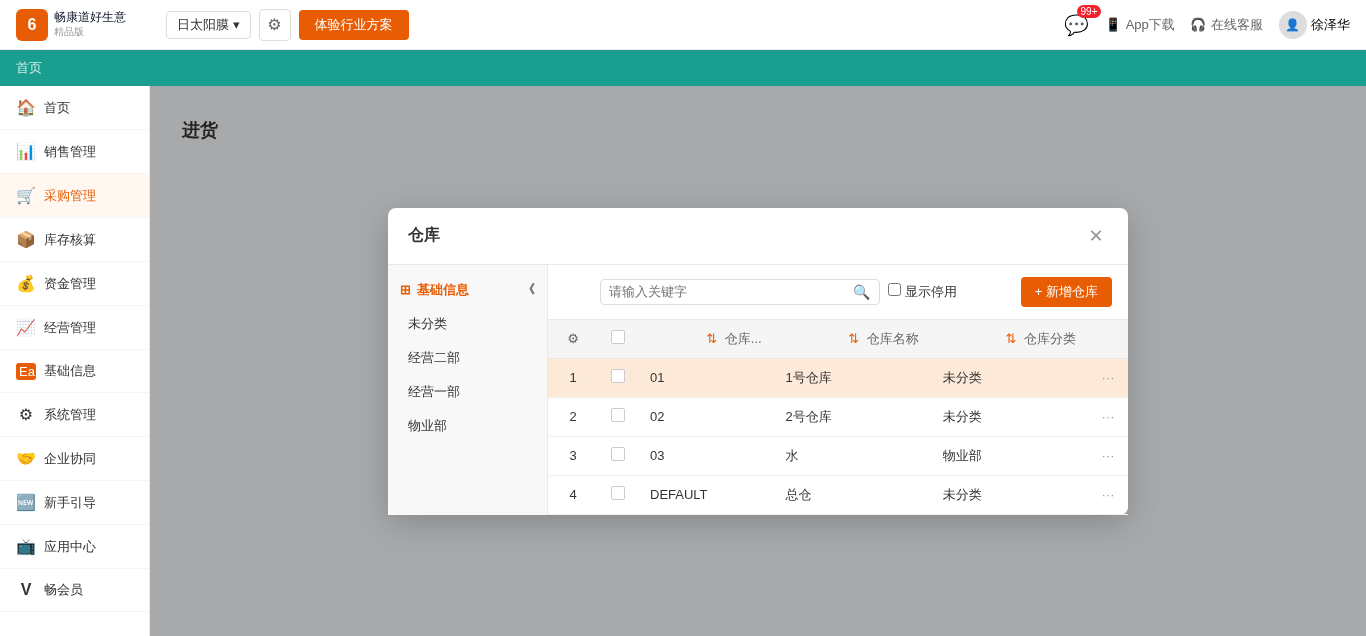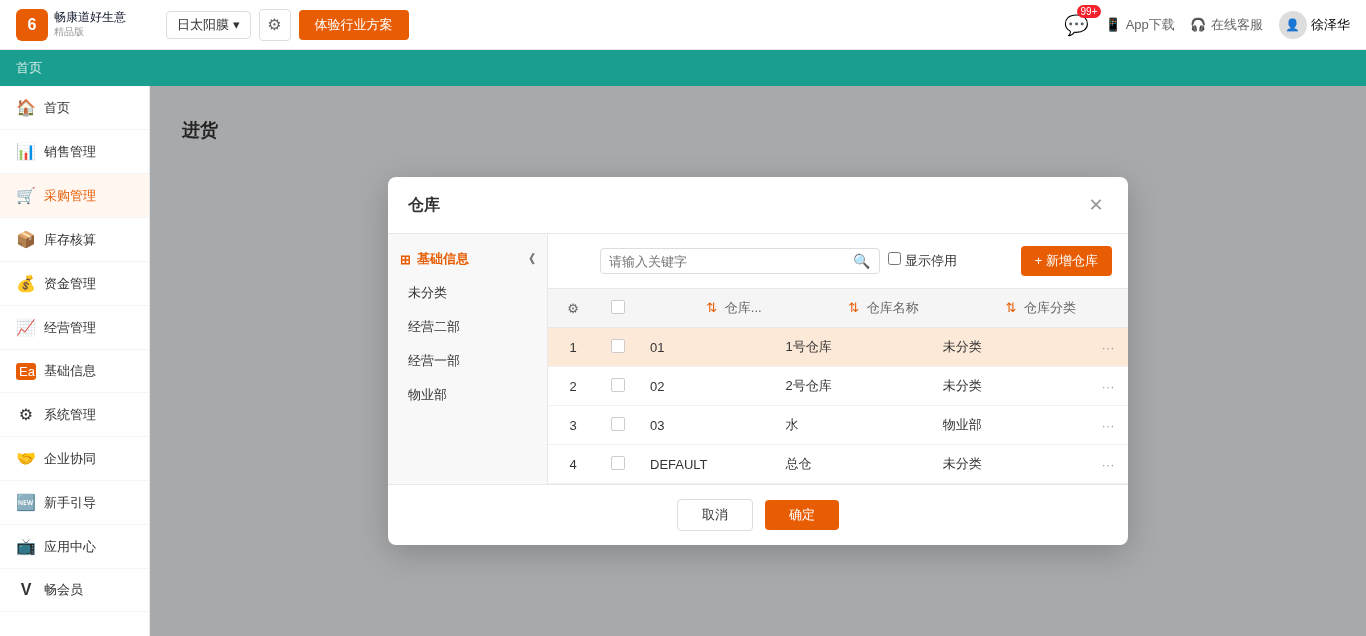--- a/index.html
+++ b/index.html
@@ -463,20 +463,16 @@
       <td>未分类</td>
       <td class="actions-col" style="color:#999;">···</td>
     </tr>
                   </tbody>
               </table>
             </div>
 
           </div>
         </div>
 
-        <div class="dialog-footer">
-          <button class="cancel-btn">取消</button>
-          <button class="confirm-btn">确定</button>
-        </div>
       </div>
     </div>
   </div>
 </div>
 
 </body></html>

